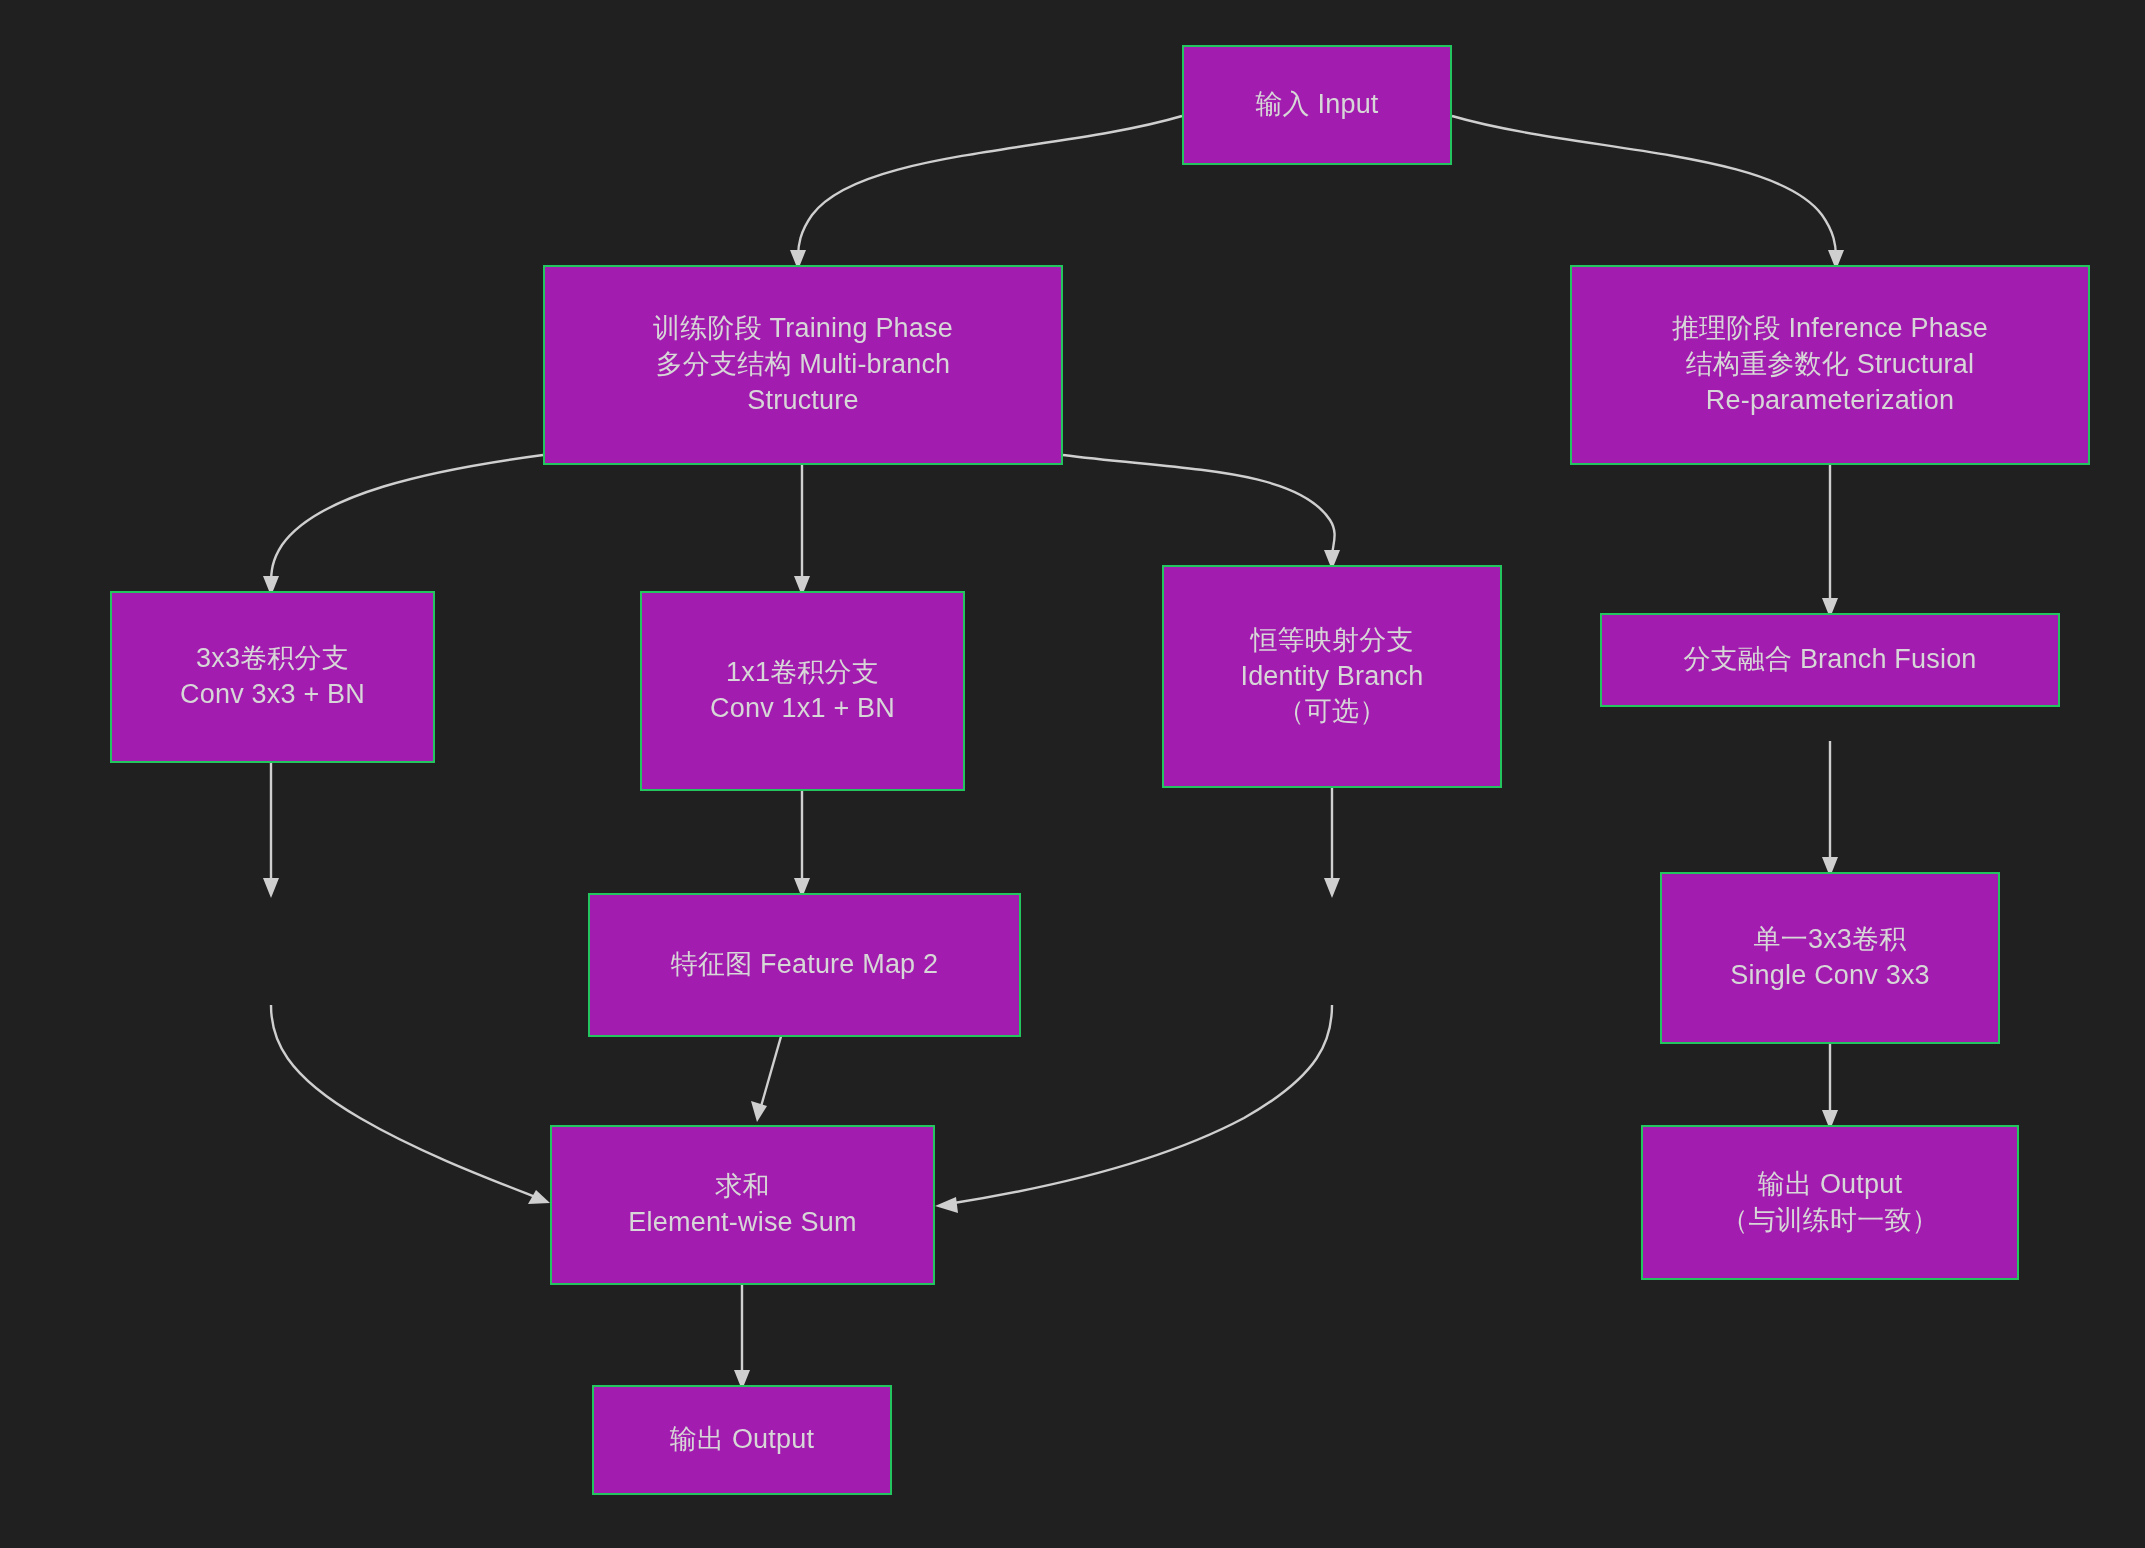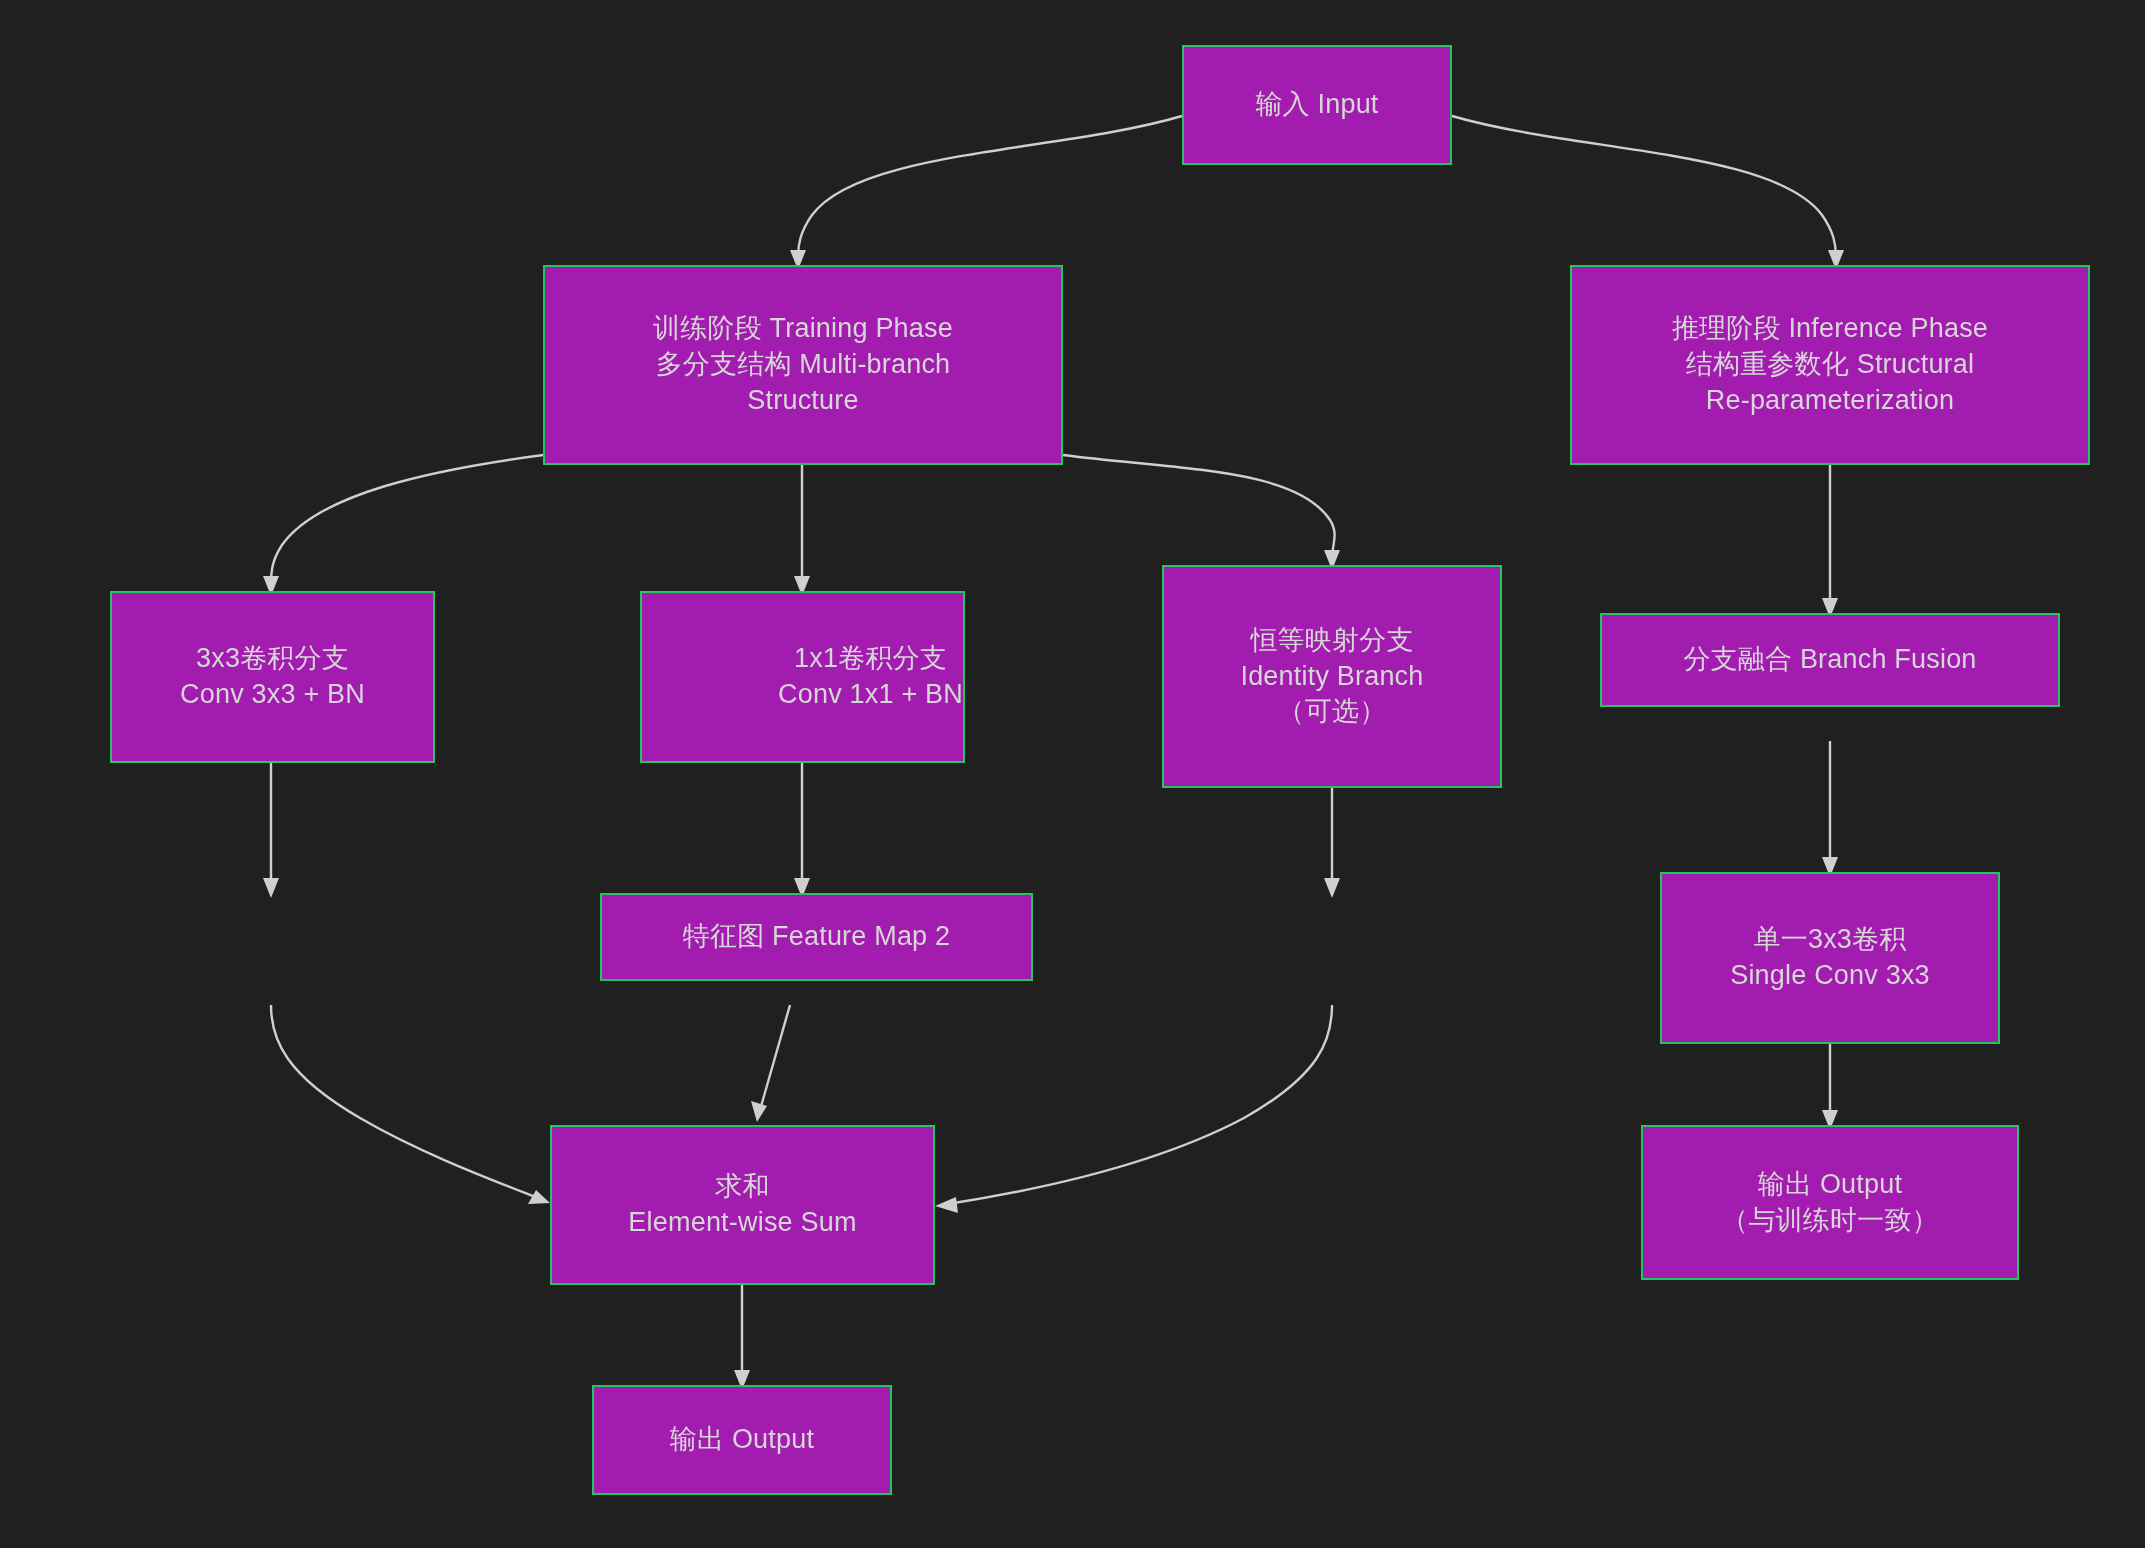--- a/index.html
+++ b/index.html
@@ -112,37 +112,37 @@
     <span class="txt">推理阶段 Inference Phase
 结构重参数化 Structural
 Re-parameterization</span>
   </div>
 
   <div class="node" style="left:110px;top:591px;width:325px;height:172px;">
     <span class="txt">3x3卷积分支
 Conv 3x3 + BN</span>
   </div>
 
-  <div class="node" style="left:640px;top:591px;width:325px;height:172px;justify-content:flex-end;">
+  <div class="node" style="left:640px;top:591px;width:325px;height:200px;">
     <span class="txt">1x1卷积分支
 Conv 1x1 + BN</span>
   </div>
 
   <div class="node" style="left:1162px;top:565px;width:340px;height:223px;justify-content:center;">
     <span class="txt">恒等映射分支
 Identity Branch
 （可选）</span>
   </div>
 
   <div class="node" style="left:1600px;top:613px;width:460px;height:94px;">
     <span class="txt">分支融合 Branch Fusion</span>
   </div>
 
 
-  <div class="node" style="left:600px;top:893px;width:433px;height:88px;">
+  <div class="node" style="left:588px;top:893px;width:433px;height:144px;">
     <span class="txt">特征图 Feature Map 2</span>
   </div>
 
 
   <div class="node" style="left:1660px;top:872px;width:340px;height:172px;">
     <span class="txt">单一3x3卷积
 Single Conv 3x3</span>
   </div>
 
   <div class="node" style="left:550px;top:1125px;width:385px;height:160px;">

